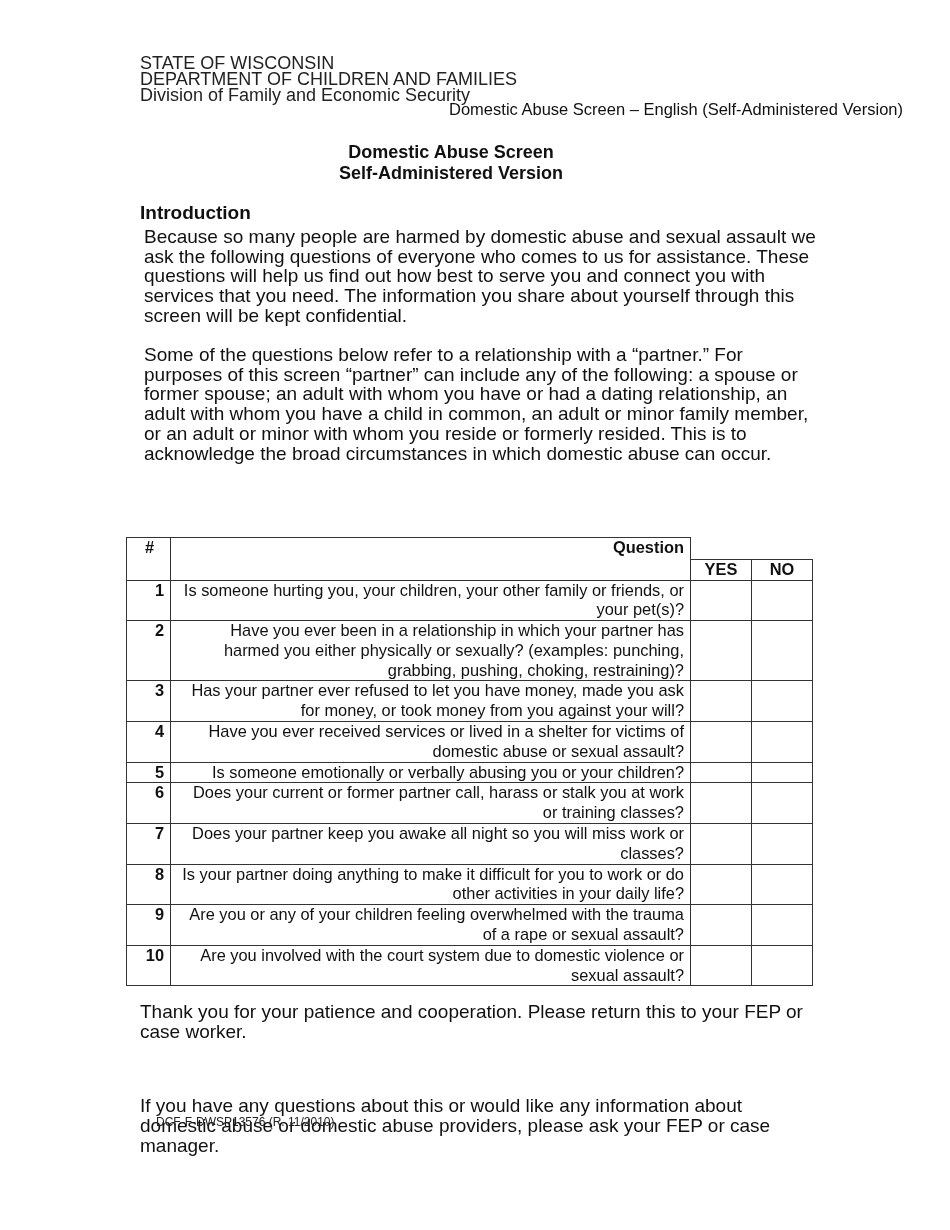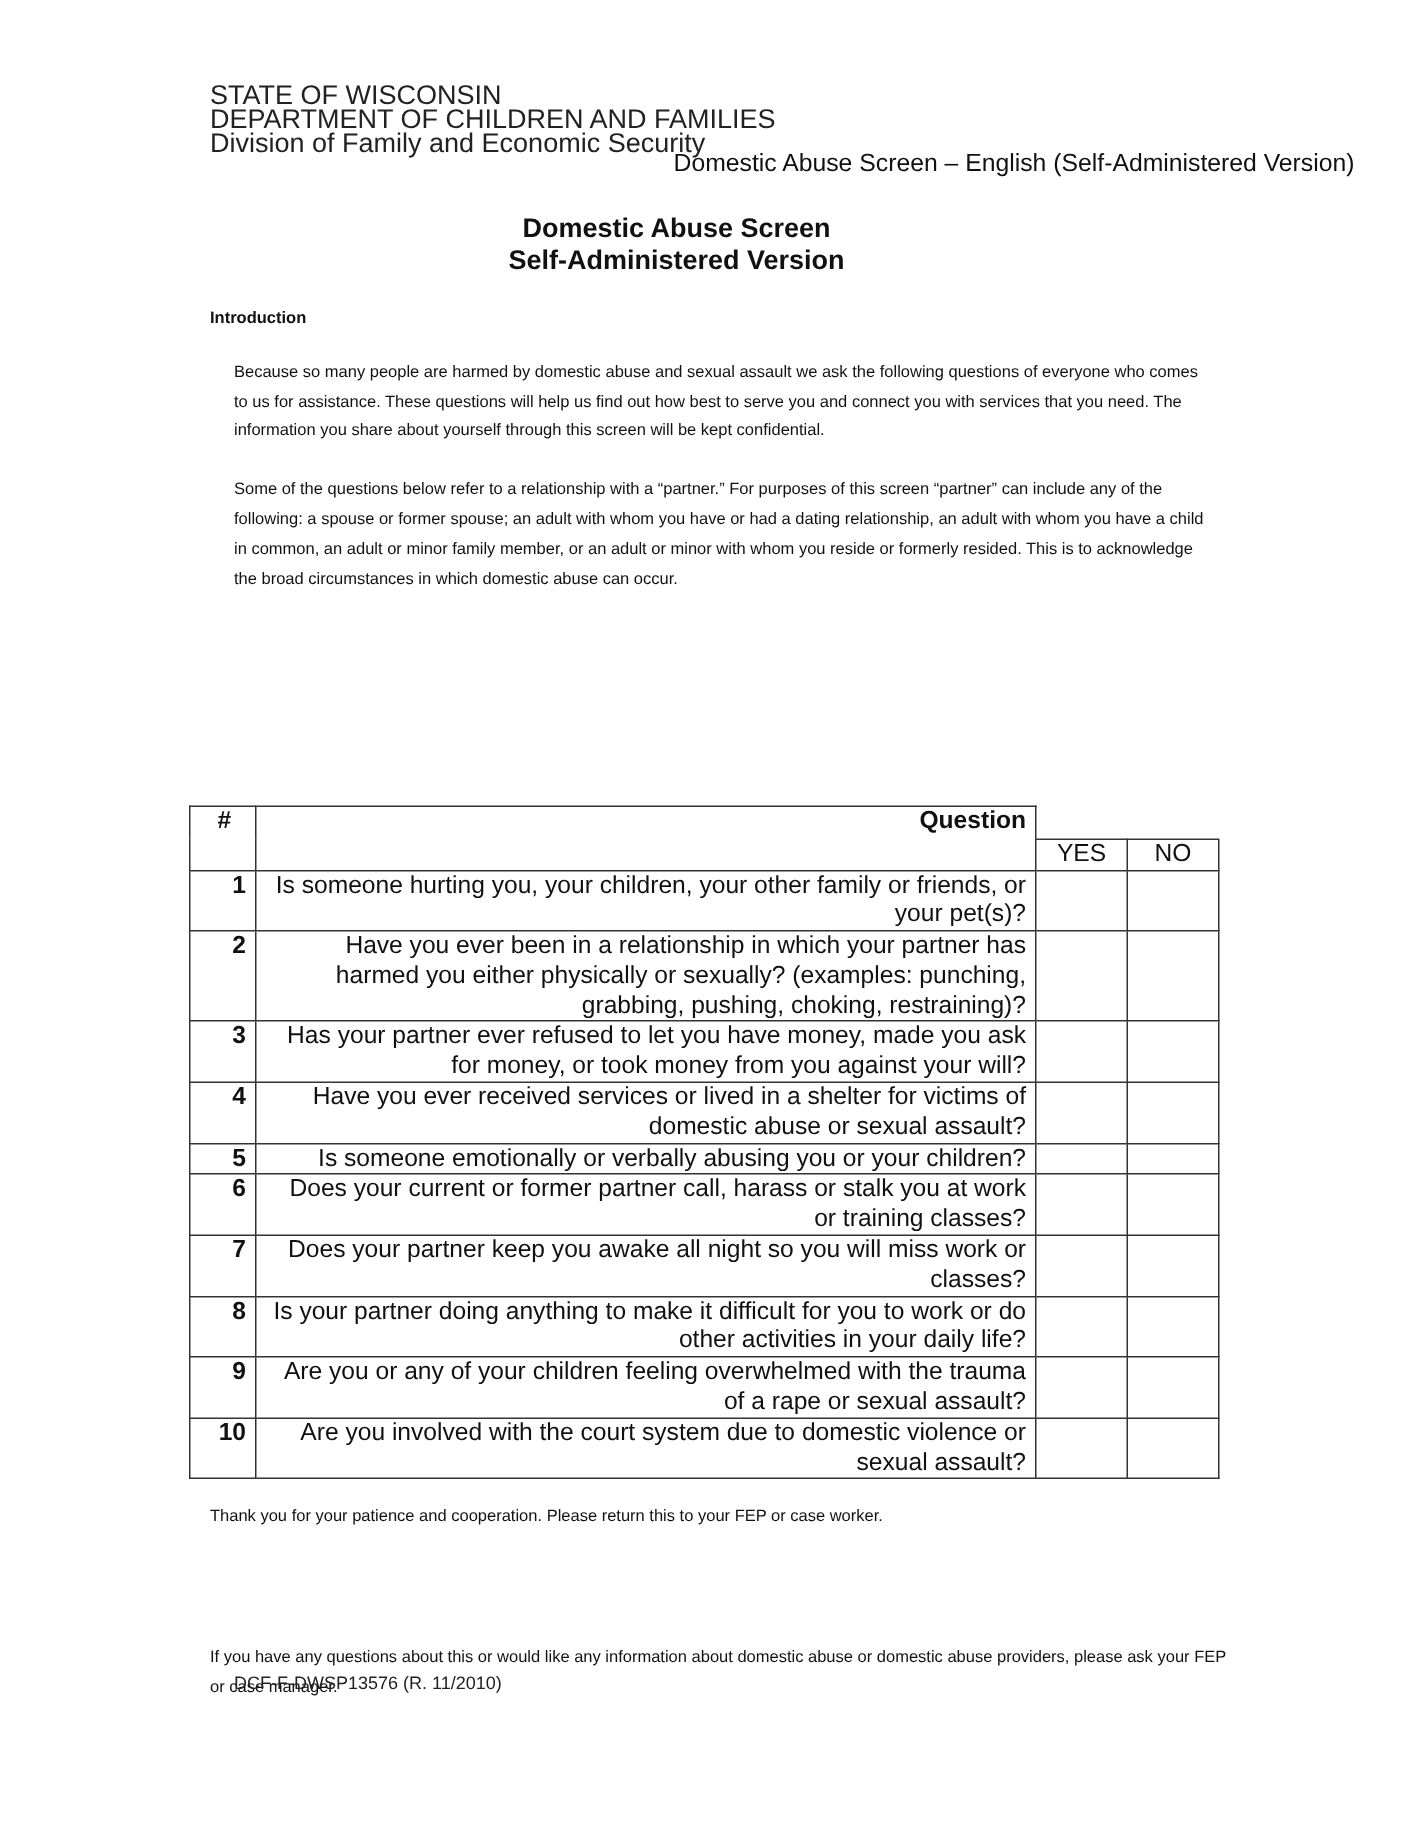--- a/index.html
+++ b/index.html
@@ -1,30 +1,30 @@
 <!DOCTYPE html>
 <html><head>
 <meta charset="utf-8">
 <style>
   html, body { margin: 0; padding: 0; background: #ffffff; }
   body { width: 950px; height: 1230px; position: relative; font-family: "Liberation Sans", sans-serif; color: #111; }
   .agency { position: absolute; left: 140px; top: 55px; font-size: 18px; line-height: 16px; color: #222; }
   .agency div { white-space: nowrap; }
   .form-title-right { position: absolute; right: 47px; top: 100px; font-size: 16.5px; color: #111; white-space: nowrap; }
   .main-title { position: absolute; left: 0; width: 902px; top: 142px; text-align: center; font-size: 18px; font-weight: bold; line-height: 21px; }
-  .section { position: absolute; left: 140px; width: 680px; font-size: 11px; line-height: 19.8px; }
+  .section { position: absolute; left: 140px; width: 680px; font-size: 19px; line-height: 19.8px; }
   .intro-heading { font-weight: bold; }
-  p { margin: 16px; }
+  p { margin: 4px; }
   table.q { position: absolute; left: 126px; top: 537px; border-collapse: collapse; font-size: 16.4px; line-height: 19.8px; }
   table.q td, table.q th { border: 1px solid #333; vertical-align: top; padding: 0 6px; text-align: right; }
   .num { width: 29px; font-weight: bold; padding-left: 8px !important; }
   .qt { width: 507px; }
   .yes, .no { width: 48px; }
   .hdr-blank { border-top: none !important; border-right: none !important; }
-  .hdr-yn { text-align: center !important; font-weight: normal; height: 20px; }
+  .hdr-yn { text-align: center !important; font-weight: bold; height: 20px; }
   .thanks { top: 1002px; }
   .bold-note { top: 1096px; font-weight: normal; }
   .form-code { position: absolute; left: 156px; top: 1115px; font-size: 12px; color: #222; }
 </style>
 </head>
 <body>
 
 <div class="agency">
   <div>STATE OF WISCONSIN</div>
   <div>DEPARTMENT OF CHILDREN AND FAMILIES</div>

